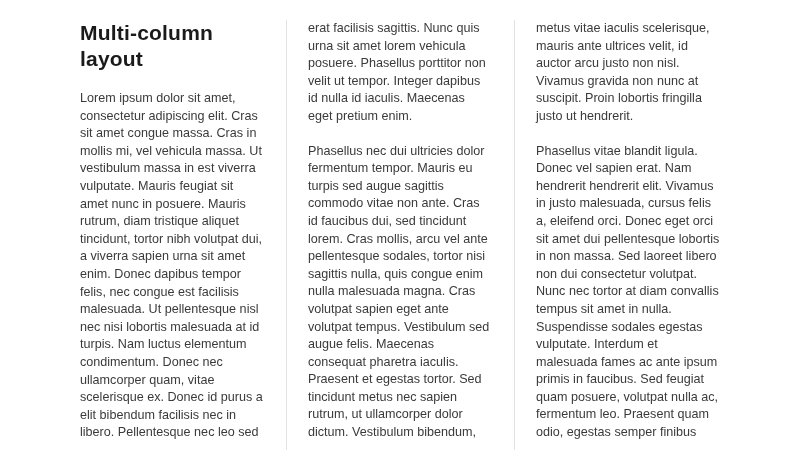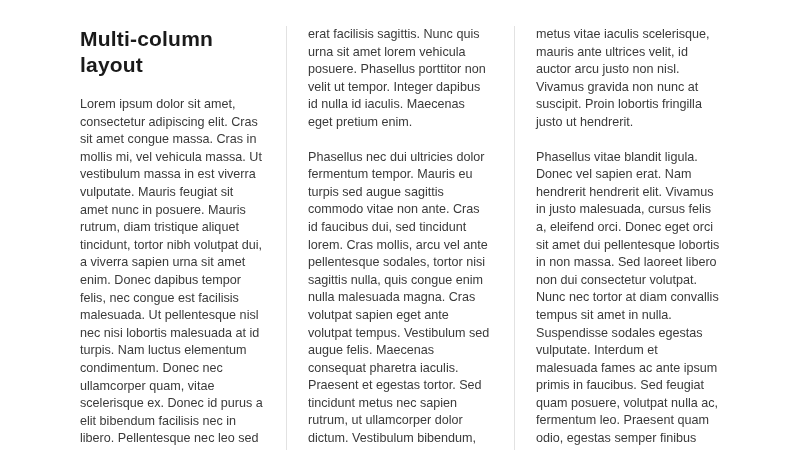--- a/index.html
+++ b/index.html
@@ -15,21 +15,21 @@
     font-family: "Liberation Sans", sans-serif;
     -webkit-font-smoothing: antialiased;
   }
 
   #page {
     position: relative;
     width: 800px;
     height: 450px;
     overflow: hidden;
     box-sizing: border-box;
-    padding: 26px 80px 0 80px;
+    padding: 20px 80px 0 80px;
   }
 
   #article {
     column-count: 3;
     column-gap: 44px;
     column-rule: 1px solid #e2e2e2;
     column-fill: auto;
     height: 430px;
     overflow: hidden;
   }

